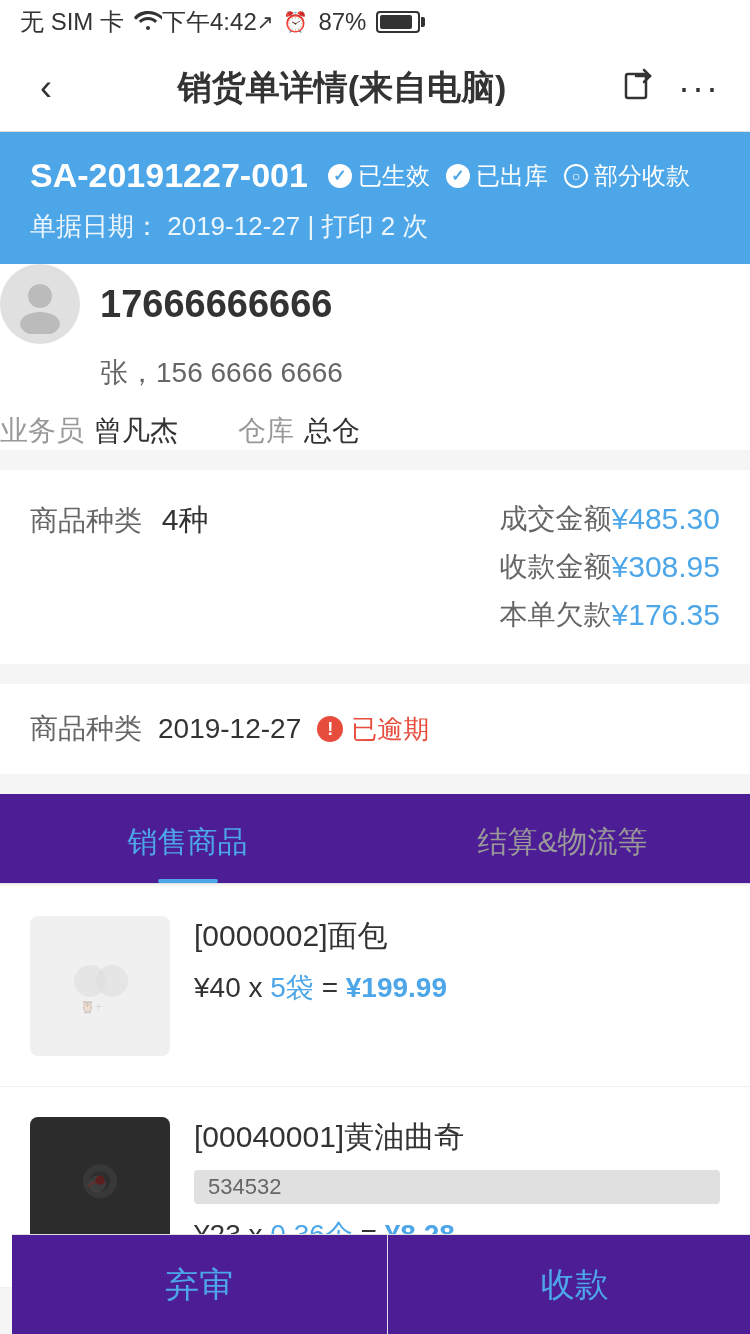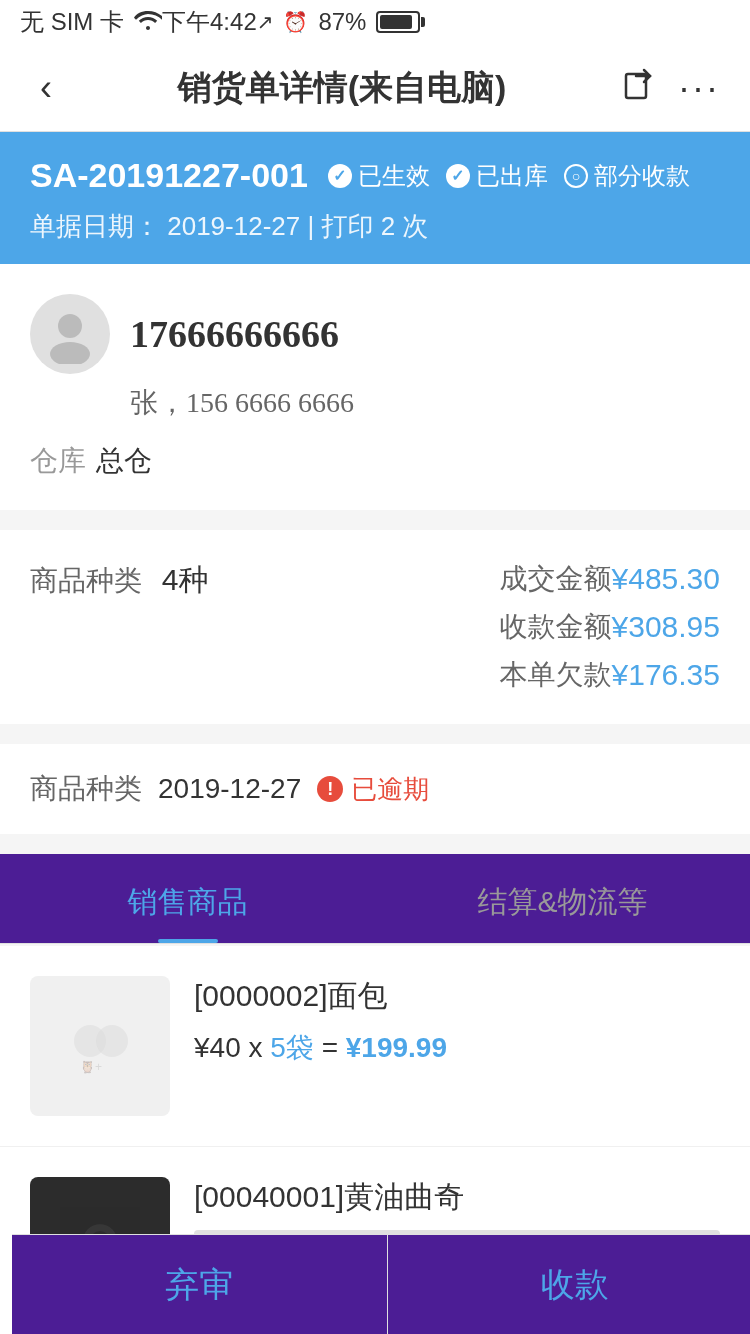--- a/index.html
+++ b/index.html
@@ -140,23 +140,21 @@
       font-size: 14px;
     }
     .header-card-row2 {
       font-size: 26px;
       color: rgba(255,255,255,0.9);
     }
 
     
     .customer-section {
       background: #fff;
-      padding: 30px;
       margin-bottom: 20px;
-      font-family: Liberation Serif, serif;
     }
     .customer-row {
       display: flex;
       align-items: center;
       gap: 20px;
       margin-bottom: 10px;
     }
     .avatar {
       width: 80px;
       height: 80px;
@@ -448,20 +446,24 @@
       <svg viewBox="0 0 60 60" fill="none">
         <circle cx="30" cy="22" r="12" fill="#bbb"></circle>
         <ellipse cx="30" cy="50" rx="20" ry="12" fill="#bbb"></ellipse>
       </svg>
     </div>
     <span class="customer-name">17666666666</span>
   </div>
   <div class="customer-phone">张，156 6666 6666</div>
   <div class="customer-meta">
     <div class="meta-item">
+      <span class="meta-label">业务员</span>
+      <span class="meta-value">曾凡杰</span>
+    </div>
+    <div class="meta-item">
       <span class="meta-label">仓库</span>
       <span class="meta-value">总仓</span>
     </div>
   </div>
 </div>
 
 <div class="stats-section">
   <div class="stats-left">
     <div class="stats-row">
       <span>商品种类</span>

